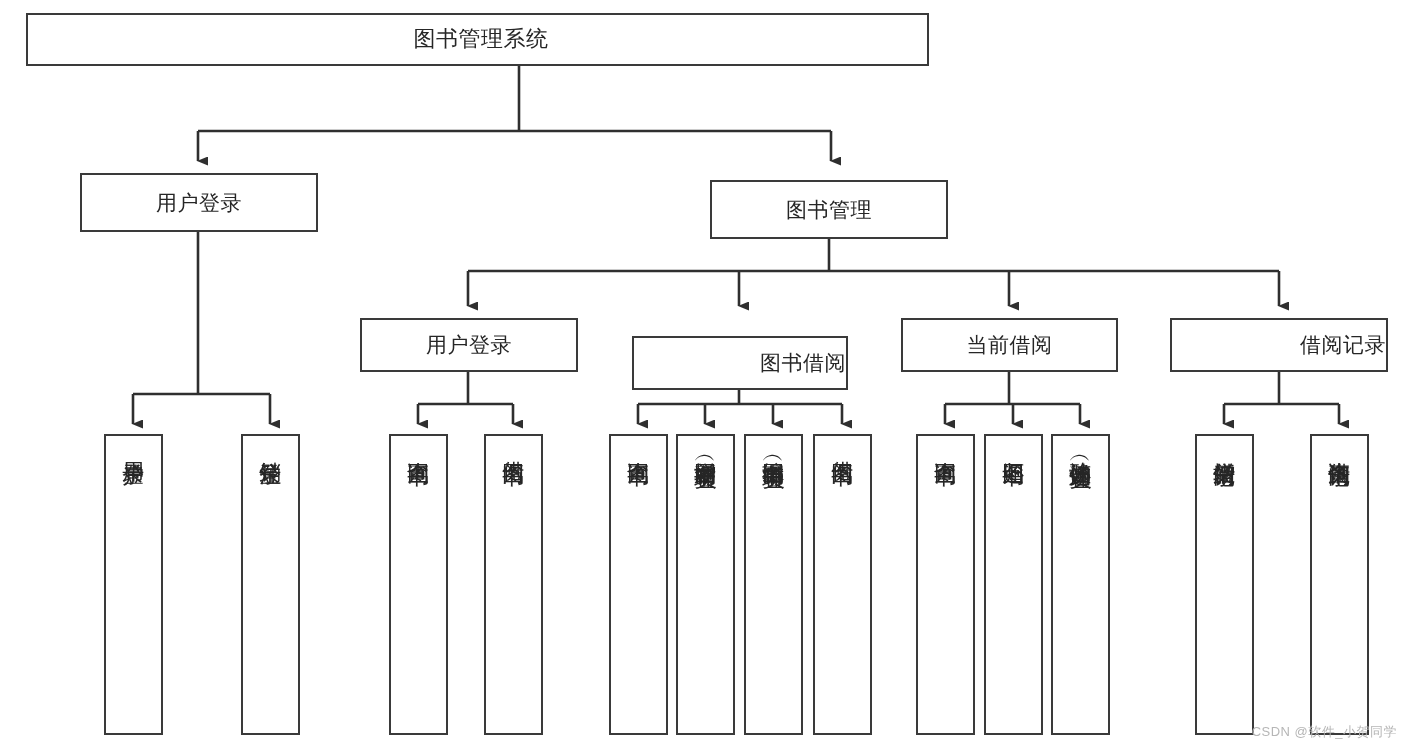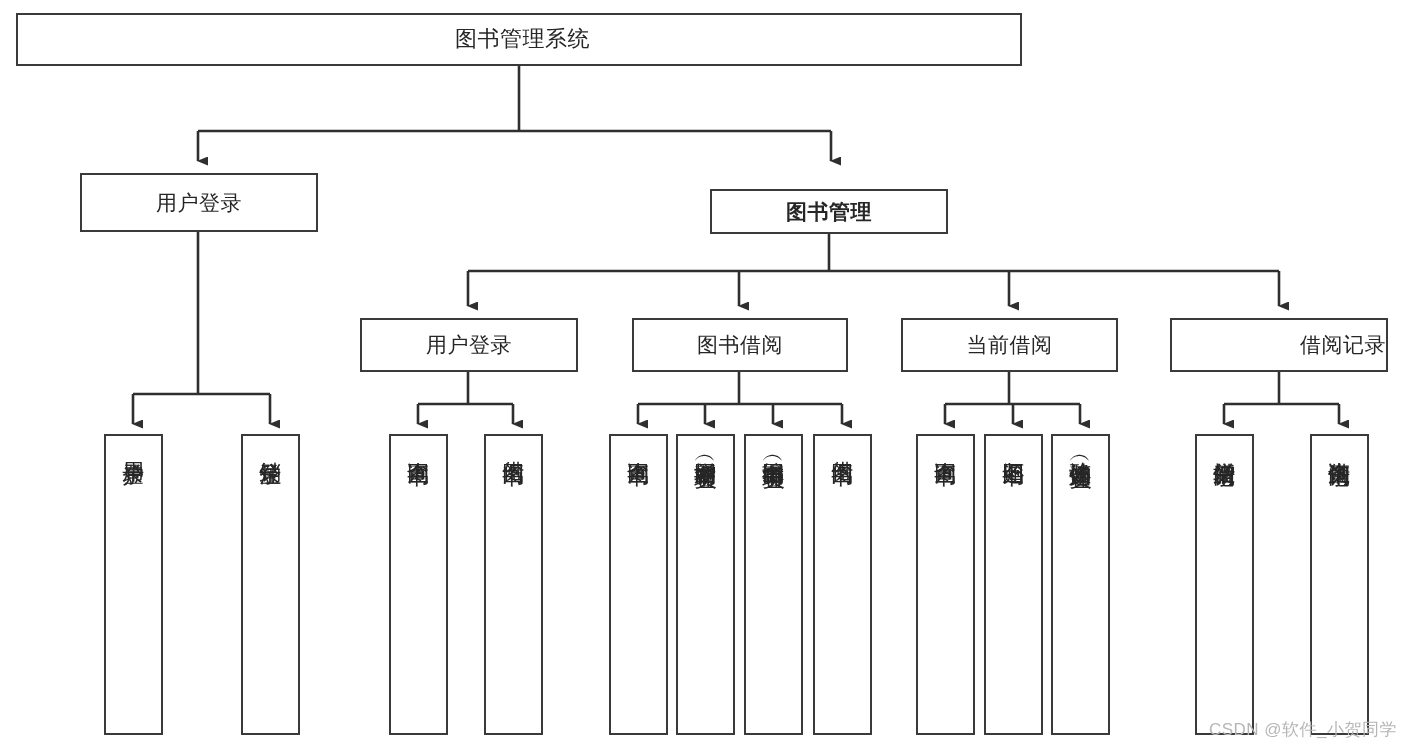--- a/index.html
+++ b/index.html
@@ -60,21 +60,21 @@
     text-orientation: upright;
     -webkit-writing-mode: vertical-rl;
     letter-spacing: 1px;
     white-space: nowrap;
     display: block;
   }
   .watermark {
     position: absolute;
     right: 8px;
     bottom: 6px;
-    font-size: 17px;
+    font-size: 13px;
     color: #b6b6b6;
     white-space: nowrap;
     letter-spacing: 0.5px;
   }
 </style>
 </head>
 <body>
 
 <div id="canvas">
 
@@ -123,35 +123,35 @@
       <path d="M1013,404 L1013,424" marker-end="url(#arrow)"></path>
       <path d="M1080,404 L1080,424" marker-end="url(#arrow)"></path>
 
       <path d="M1279,372 L1279,404"></path>
       <path d="M1224,404 L1339,404"></path>
       <path d="M1224,404 L1224,424" marker-end="url(#arrow)"></path>
       <path d="M1339,404 L1339,424" marker-end="url(#arrow)"></path>
     </g>
   </svg>
 
-  <div class="node h root" style="left:16px; top:13px; width:1006px; height:53px;padding-left:7px;">
+  <div class="node h root" style="left:26px; top:13px; width:903px; height:53px;padding-left:7px;">
     <span class="lbl">图书管理系统</span>
   </div>
 
   <div class="node h" style="left:80px; top:173px; width:238px; height:59px;">
     <span class="lbl">用户登录</span>
   </div>
-  <div class="node h" style="left:710px; top:189px; width:238px; height:45px;font-weight:bold;">
+  <div class="node h" style="left:710px; top:180px; width:238px; height:59px;">
     <span class="lbl">图书管理</span>
   </div>
 
   <div class="node h" style="left:360px; top:318px; width:218px; height:54px;">
     <span class="lbl">用户登录</span>
   </div>
-  <div class="node h" style="left:632px; top:318px; width:216px; height:54px;">
+  <div class="node h" style="left:632px; top:336px; width:216px; height:54px;justify-content:flex-end;">
     <span class="lbl">图书借阅</span>
   </div>
   <div class="node h" style="left:901px; top:318px; width:217px; height:54px;text-align:center;">
     <span class="lbl">当前借阅</span>
   </div>
   <div class="node h" style="left:1170px; top:318px; width:218px; height:54px;justify-content:flex-end;">
     <span class="lbl">借阅记录</span>
   </div>
 
   <div class="node v" style="left:104px; top:434px; width:59px; height:301px;">

